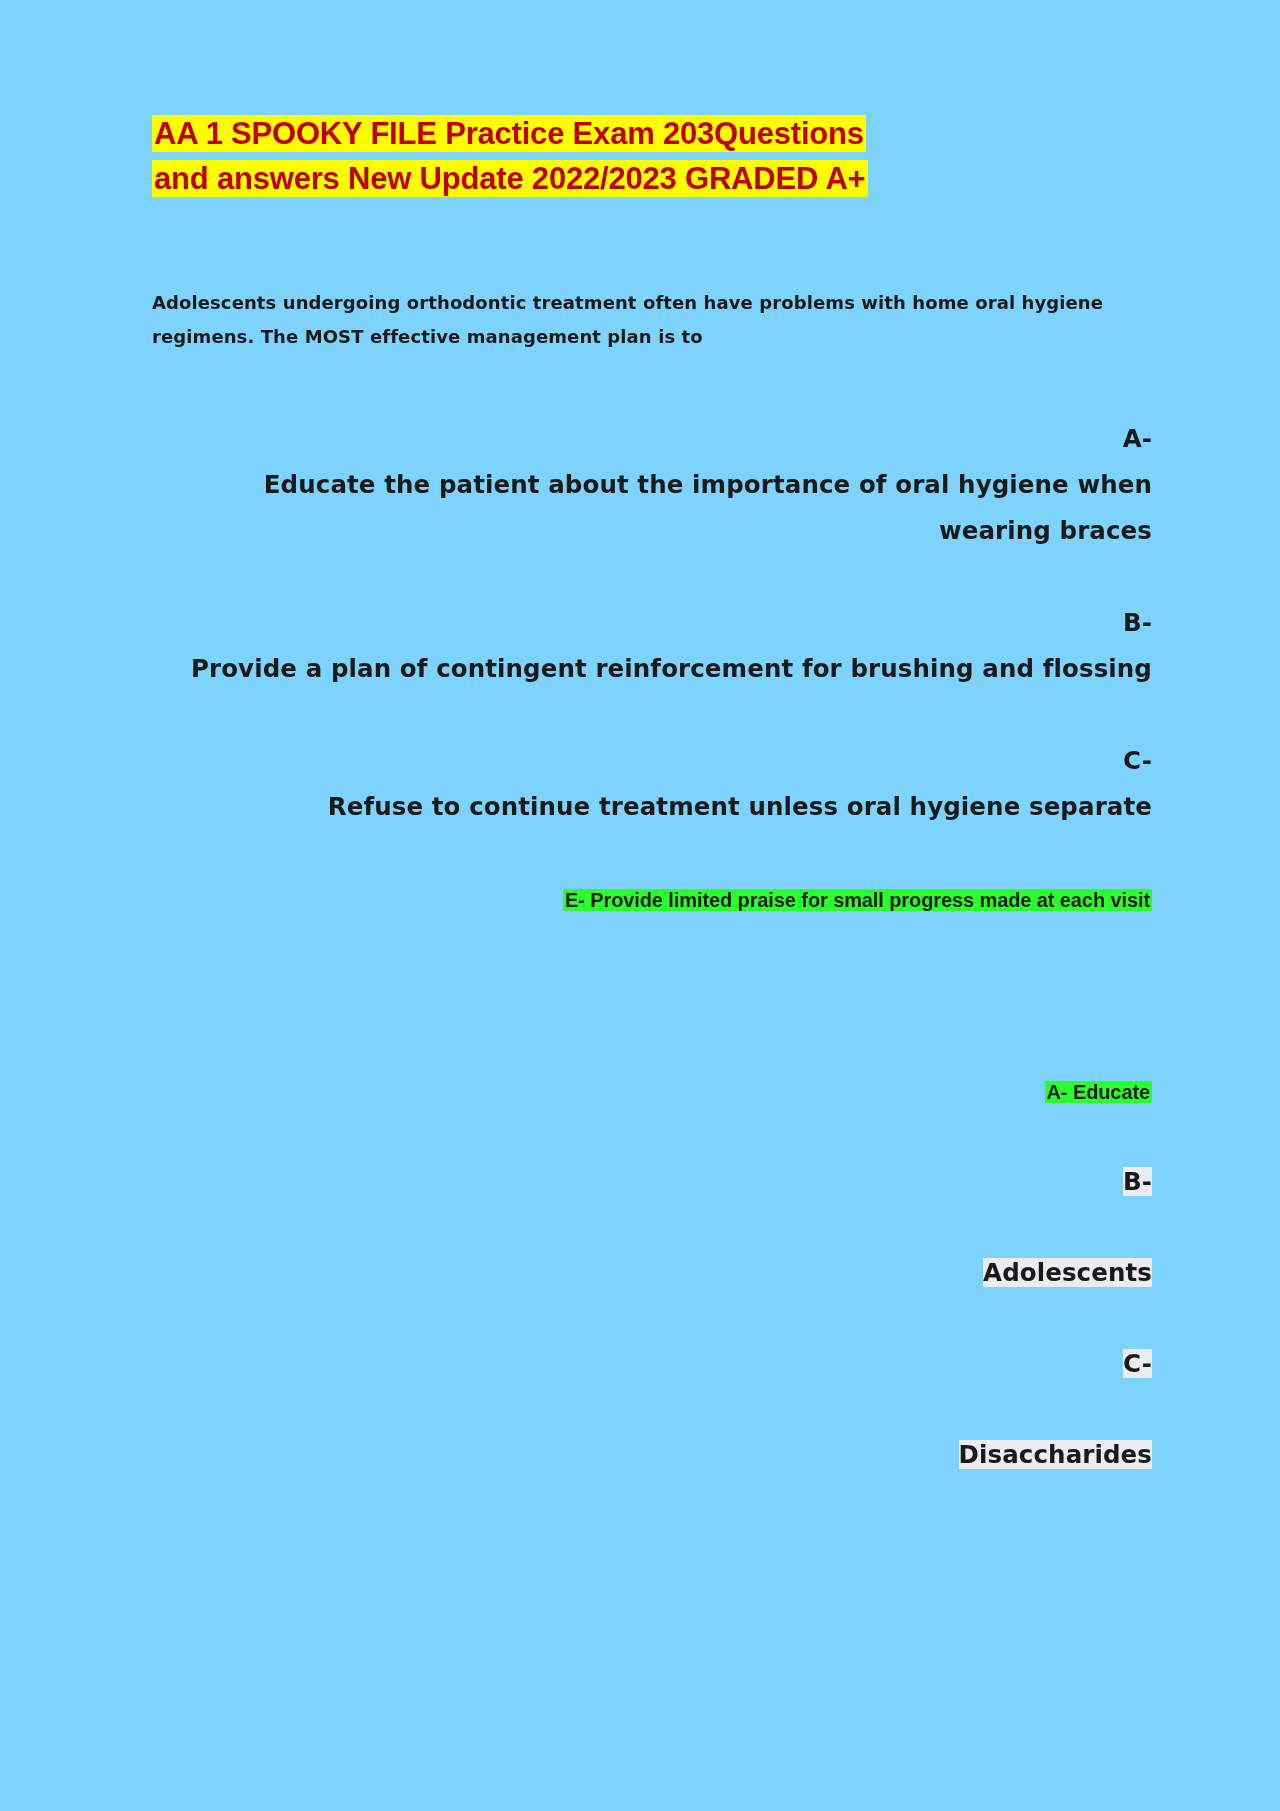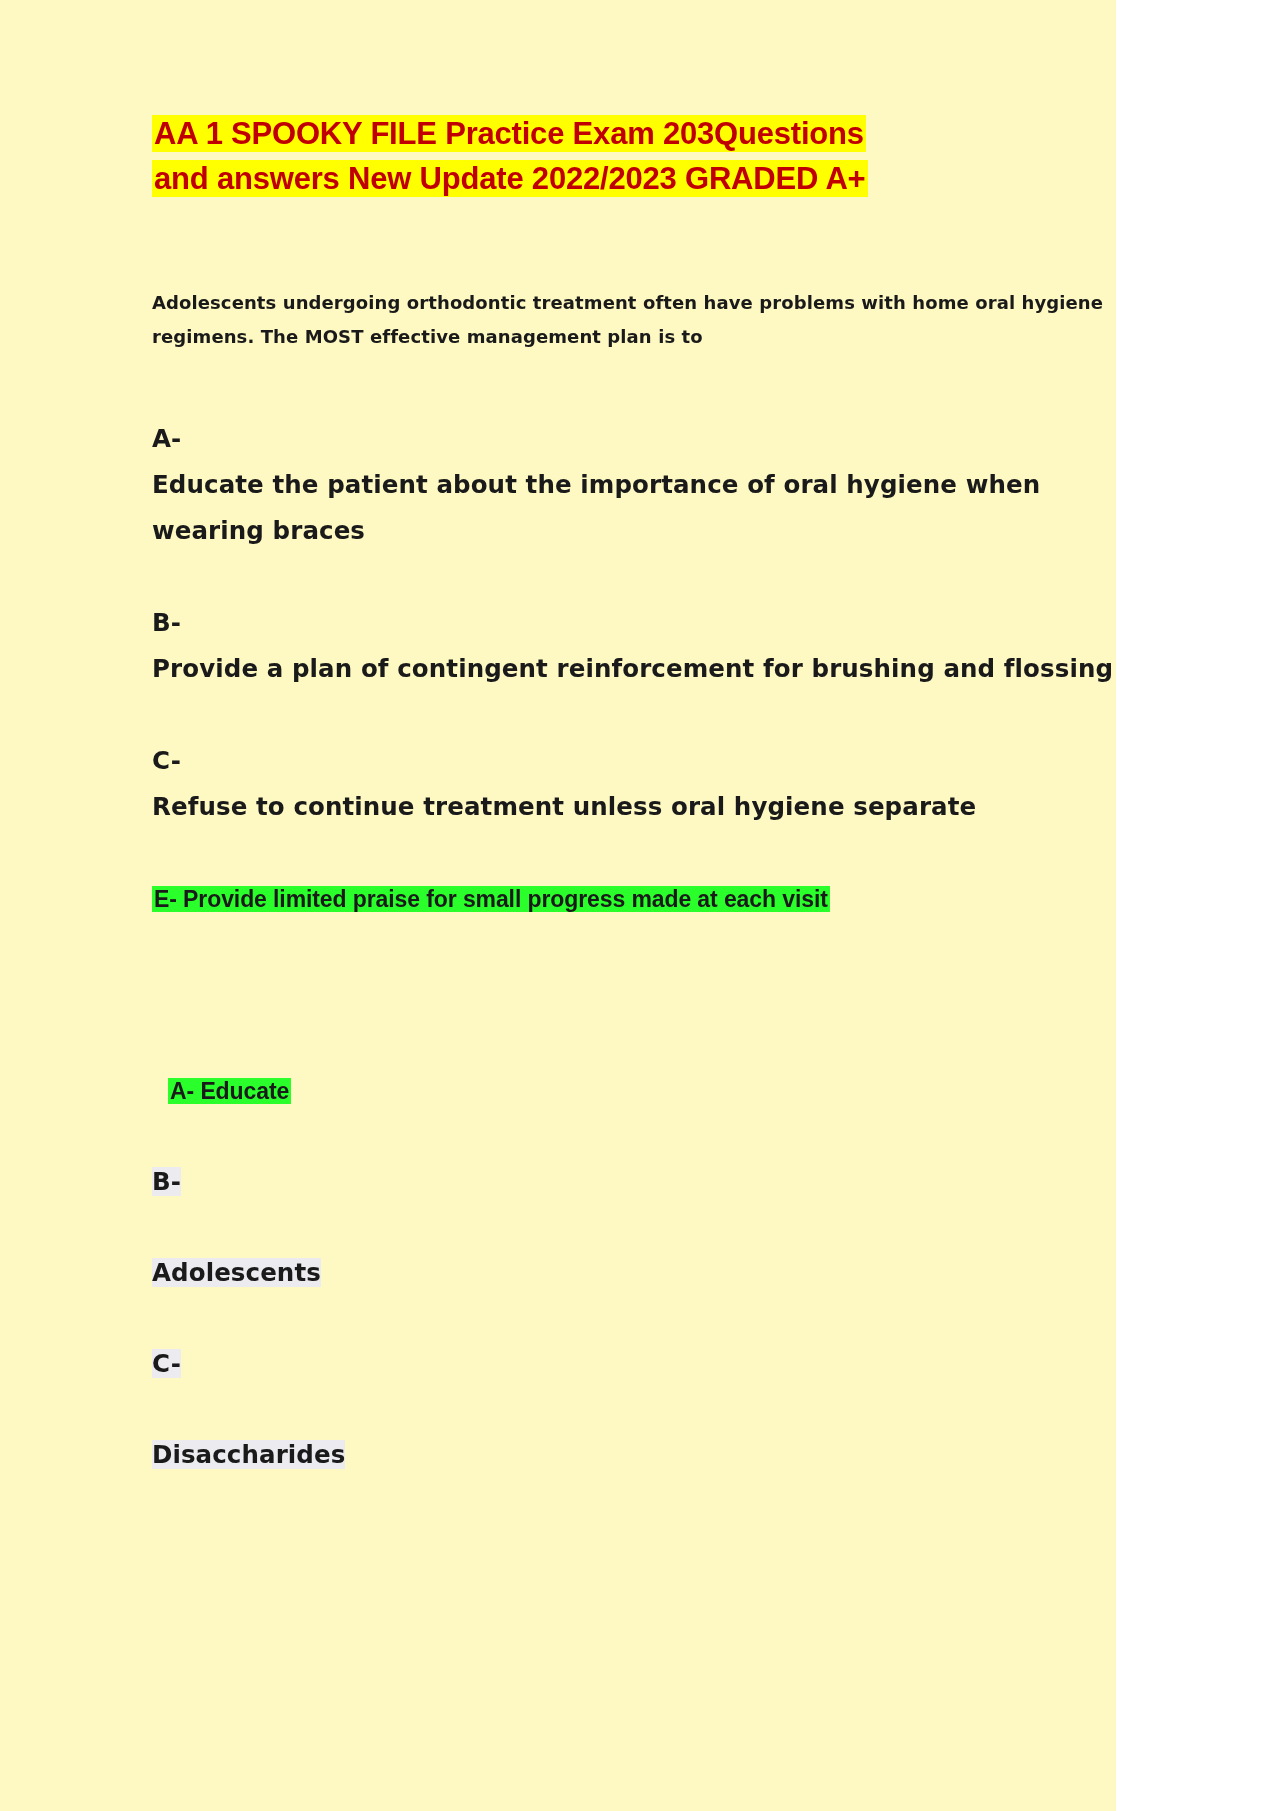--- a/index.html
+++ b/index.html
@@ -8,23 +8,23 @@
     background: #ffffff;
   }
   body {
     width: 1280px;
     min-height: 1811px;
     font-family: "DejaVu Sans", sans-serif;
     color: #1a1a1a;
   }
   .page {
     position: relative;
-    width: 1116px;
+    width: 1280px;
     min-height: 1811px;
-    background: #fef9c3;
+    background: #7dd3fc;
     box-sizing: border-box;
     padding: 0;
   }
   .content {
     position: absolute;
     left: 152px;
     top: 0;
     width: 1000px;
   }
 
@@ -54,34 +54,35 @@
     font-weight: bold;
     line-height: 1.88;
     letter-spacing: 0.1px;
   }
   .choices {
     margin-top: 16px;
     font-size: 24.5px;
     font-weight: bold;
     line-height: 1.88;
     letter-spacing: 0.1px;
+    text-align: right;
   }
   .choice {
     white-space: pre-line;
   }
   .hl-green {
     background: #2bff2b;
     padding: 0 2px;
     box-decoration-break: clone;
     -webkit-box-decoration-break: clone;
   }
   .hl-green.thin {
     font-family: "Liberation Sans", sans-serif;
     font-weight: bold;
-    font-size: 23px;
+    font-size: 20px;
     letter-spacing: -0.1px;
   }
   .shade {
     background: #ececf0;
     box-decoration-break: clone;
     -webkit-box-decoration-break: clone;
   }
   .q2 .qstem,
   .q2 .choices {
     line-height: 1.86;

